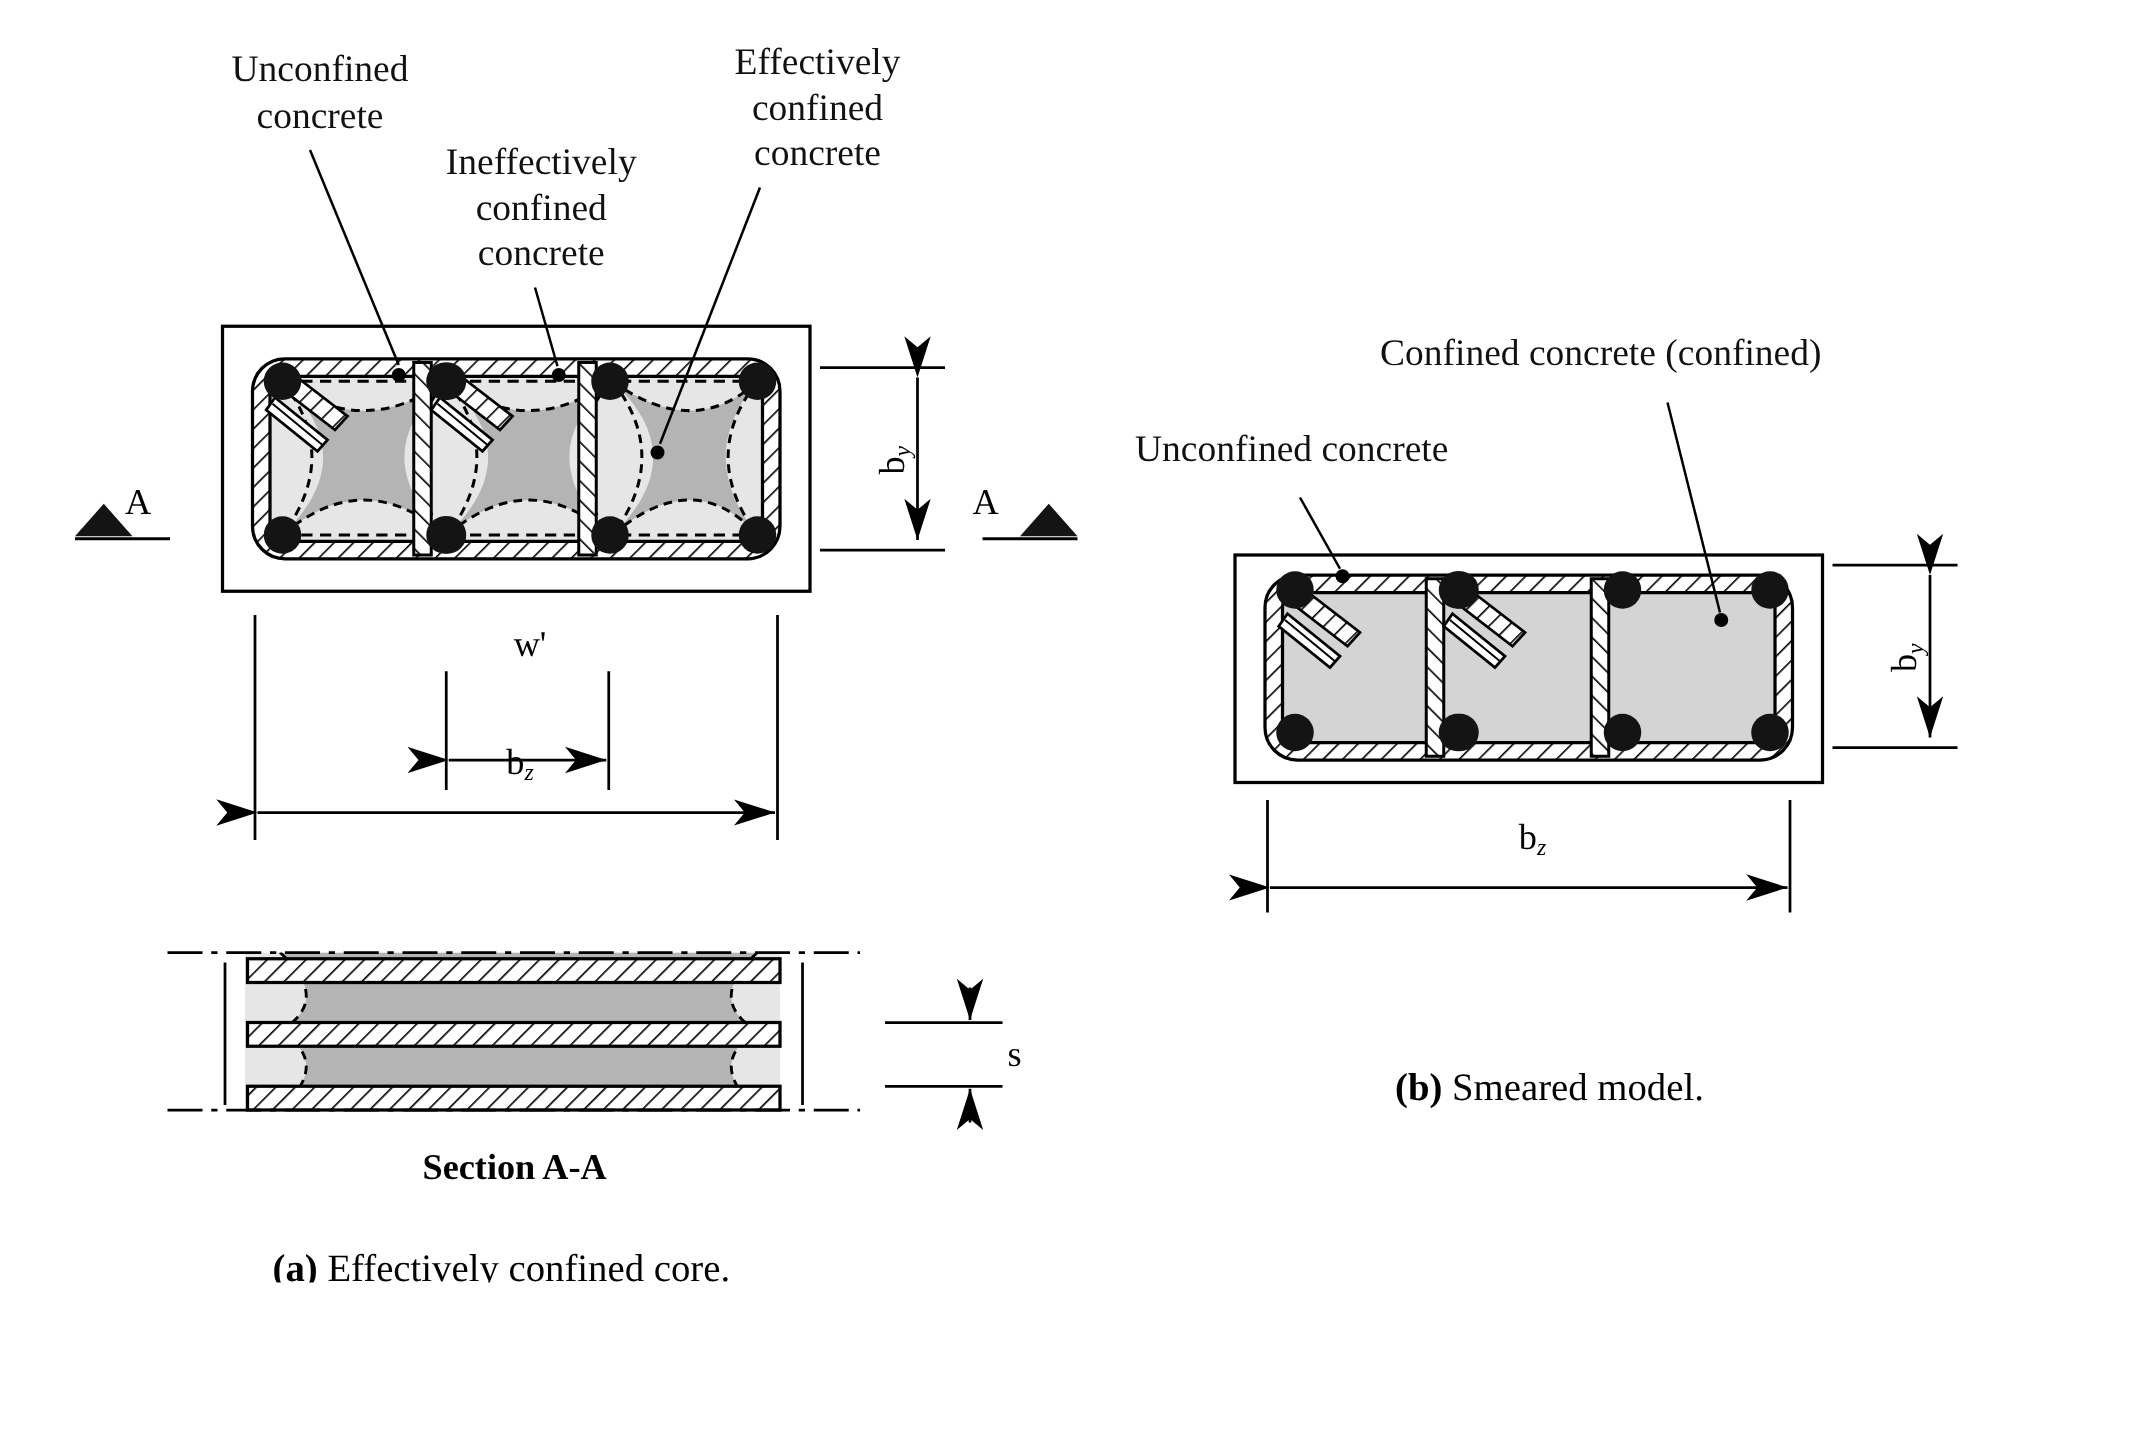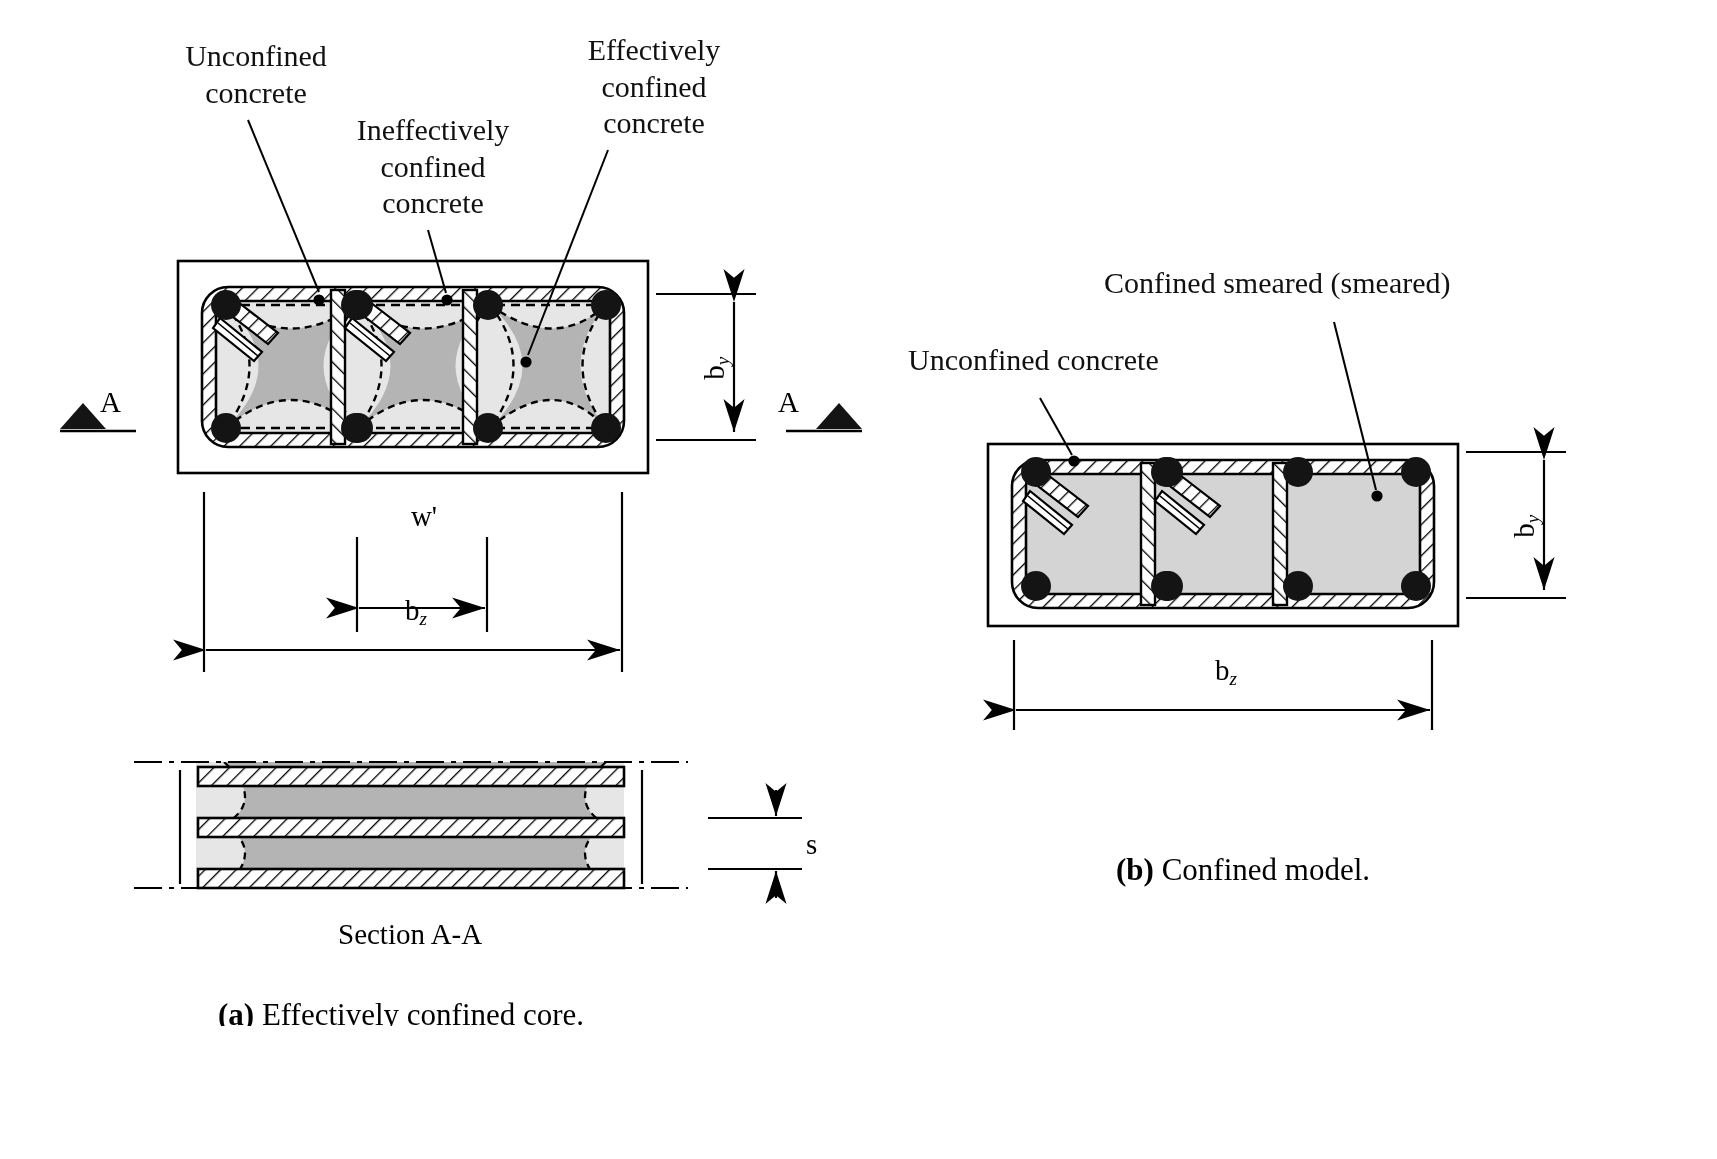--- a/index.html
+++ b/index.html
@@ -269,37 +269,37 @@
 </div>
 
 <div class="dimtxt" style="left:370px;top:594px;width:60px;text-align:center;">
   <span>b</span><sub>z</sub>
 </div>
 
 <div class="dimtxt" style="left:790px;top:828px;">
   <span>s</span>
 </div>
 
-<div class="dimtxt" style="left:322px;top:918px;">Section A-A</div>
+<div class="dimtxt" style="left:322px;top:918px;font-weight:bold;">Section A-A</div>
 
 <div class="cap" style="left:202px;top:985px;margin-top:12px;">
   <b>(a)</b>
   <span>Effectively confined core.</span>
 </div>
 
 <div class="lbl sz30" style="left:892px;top:342px;width:290px;text-align:left;">Unconfined concrete</div>
 
-<div class="lbl sz30" style="left:1088px;top:265px;width:390px;text-align:left;">Confined smeared (smeared)</div>
+<div class="lbl sz30" style="left:1088px;top:265px;width:390px;text-align:left;">Confined concrete (confined)</div>
 
 <div class="dimtxt rot" style="left:1460px;top:508px;width:100px;text-align:center;">
   <span>b</span><sub>y</sub>
 </div>
 
 <div class="dimtxt" style="left:1180px;top:654px;width:60px;text-align:center;">
   <span>b</span><sub>z</sub>
 </div>
 
 <div class="cap" style="left:1100px;top:852px;">
   <b>(b)</b>
-  <span>Confined model.</span>
+  <span>Smeared model.</span>
 </div>
 
 </div>
 
 </body></html>

